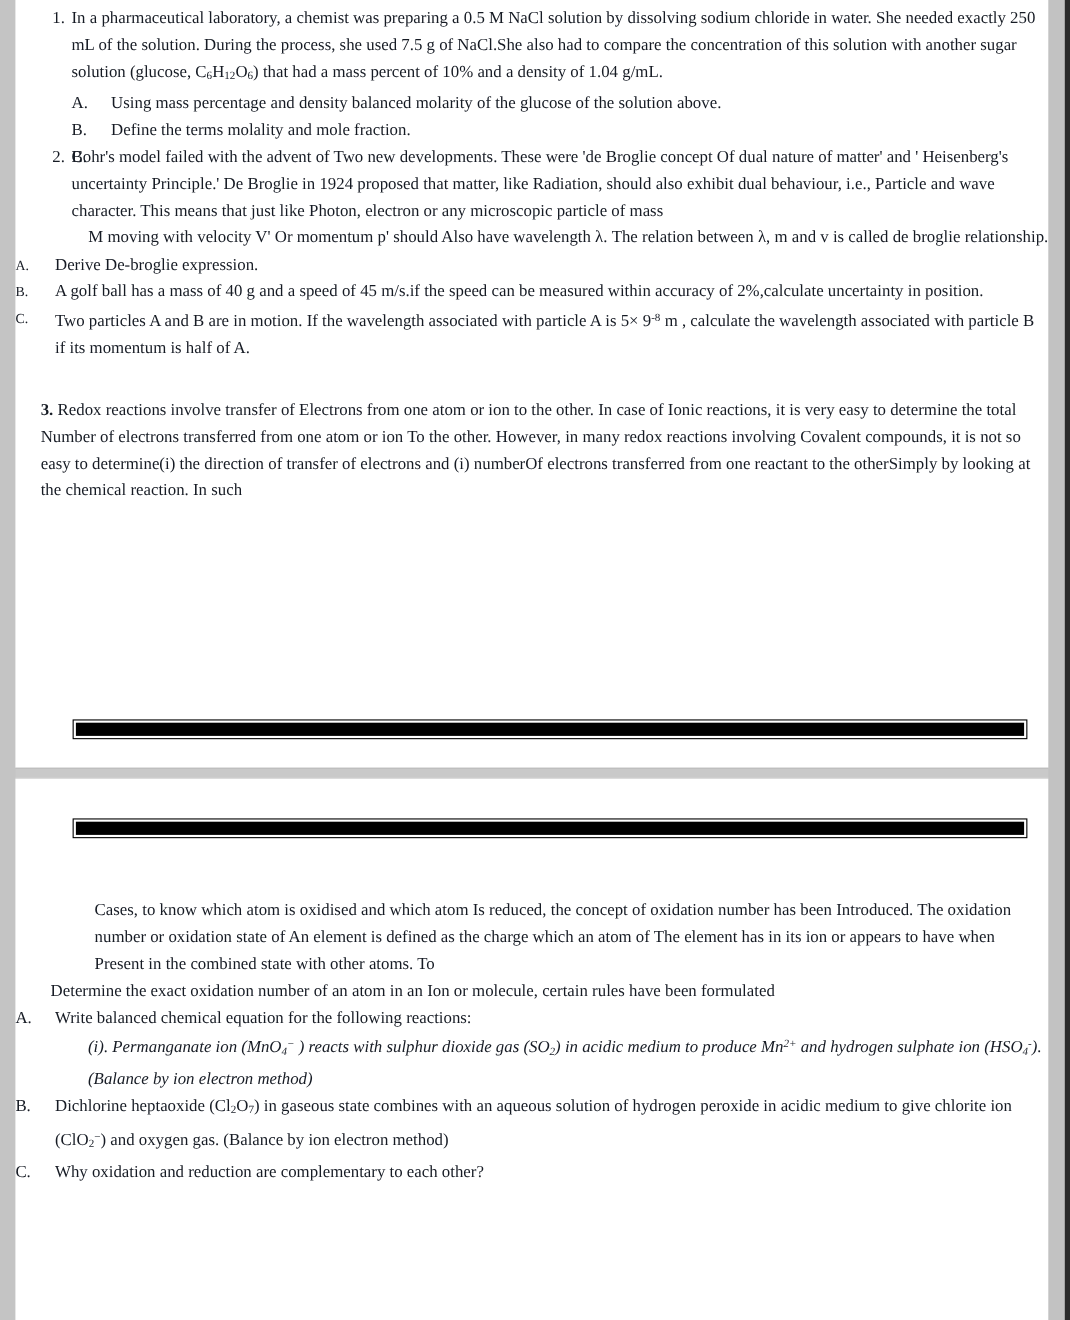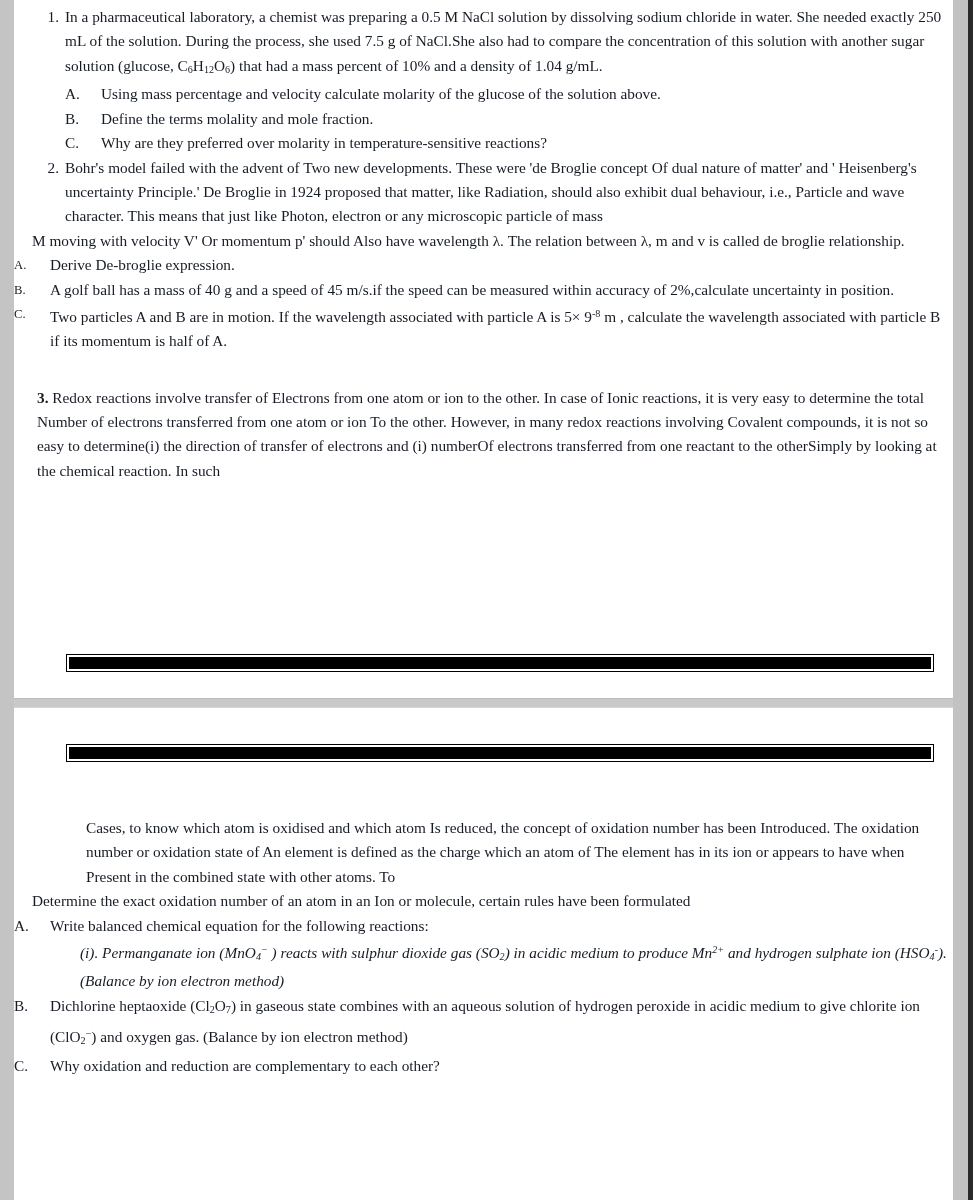--- a/index.html
+++ b/index.html
@@ -115,21 +115,21 @@
   .flush { margin: 0; }
   .q1-block { padding-top: 5px; }
 
   .q3-block {
     margin-left: 23px;
     margin-top: 32px;
   }
   .q3-block .qnum { font-weight: bold; }
 
   .p2-indent { margin-left: 72px; }
-  .p2-flush  { margin-left: 18px; }
+  .p2-flush  { margin-left: 32px; }
   .p2-list   { margin-left: 18px; }
   .p2-list > li { padding-left: 38px; }
   .p2-sub    { padding-left: 0; margin-left: 30px; font-style: italic; }
 
   
   .rule-bar {
     position: absolute;
     height: 18px;
     border: 1px solid #000000;
     background: #ffffff;
@@ -161,40 +161,39 @@
 
       <ol class="numbered">
 
         <li>
           <span class="marker">1.</span>
           <p class="flush"><span>In a pharmaceutical laboratory, a chemist was preparing a 0.5 M NaCl solution by dissolving sodium chloride in water. She needed exactly 250 mL of the solution. During the process, she used 7.5 g of NaCl.She also had to compare the concentration of this solution with another sugar solution (glucose, C</span><sub>6</sub><span>H</span><sub>12</sub><span>O</span><sub>6</sub><span>) that had a mass percent of 10% and a density of 1.04 g/mL.</span></p>
 
           <ol class="alpha alpha-indent-1">
             <li>
               <span class="marker">A.</span>
-              <span>Using mass percentage and velocity calculate molarity of the glucose of the solution above.</span>
+              <span>Using mass percentage and density balanced molarity of the glucose of the solution above.</span>
             </li>
             <li>
               <span class="marker">B.</span>
               <span>Define the terms molality and mole fraction.</span>
             </li>
             <li>
               <span class="marker">C.</span>
-              <span>Why are they preferred over molarity in temperature-sensitive reactions?</span>
             </li>
           </ol>
         </li>
 
         <li>
           <span class="marker">2.</span>
           <p class="flush">Bohr's model failed with the advent of Two new developments. These were 'de Broglie concept Of dual nature of matter' and ' Heisenberg's uncertainty Principle.' De Broglie in 1924 proposed that matter, like Radiation, should also exhibit dual behaviour, i.e., Particle and wave character. This means that just like Photon, electron or any microscopic particle of mass</p>
         </li>
       </ol>
 
-      <p class="flush" style="margin-left:18px;">M moving with velocity V' Or momentum p' should Also have wavelength λ. The relation between  λ, m and v is called de broglie relationship.</p>
+      <p class="flush" style="margin-left:18px;text-align:right;">M moving with velocity V' Or momentum p' should Also have wavelength λ. The relation between  λ, m and v is called de broglie relationship.</p>
 
       <ol class="alpha alpha-indent-2 alpha-small">
         <li>
           <span class="marker">A.</span>
           <span>Derive De-broglie expression.</span>
         </li>
         <li>
           <span class="marker">B.</span>
           <span>A golf ball has a mass of 40 g and a speed of 45 m/s.if the speed can be measured within accuracy of 2%,calculate uncertainty in position.</span>
         </li>

